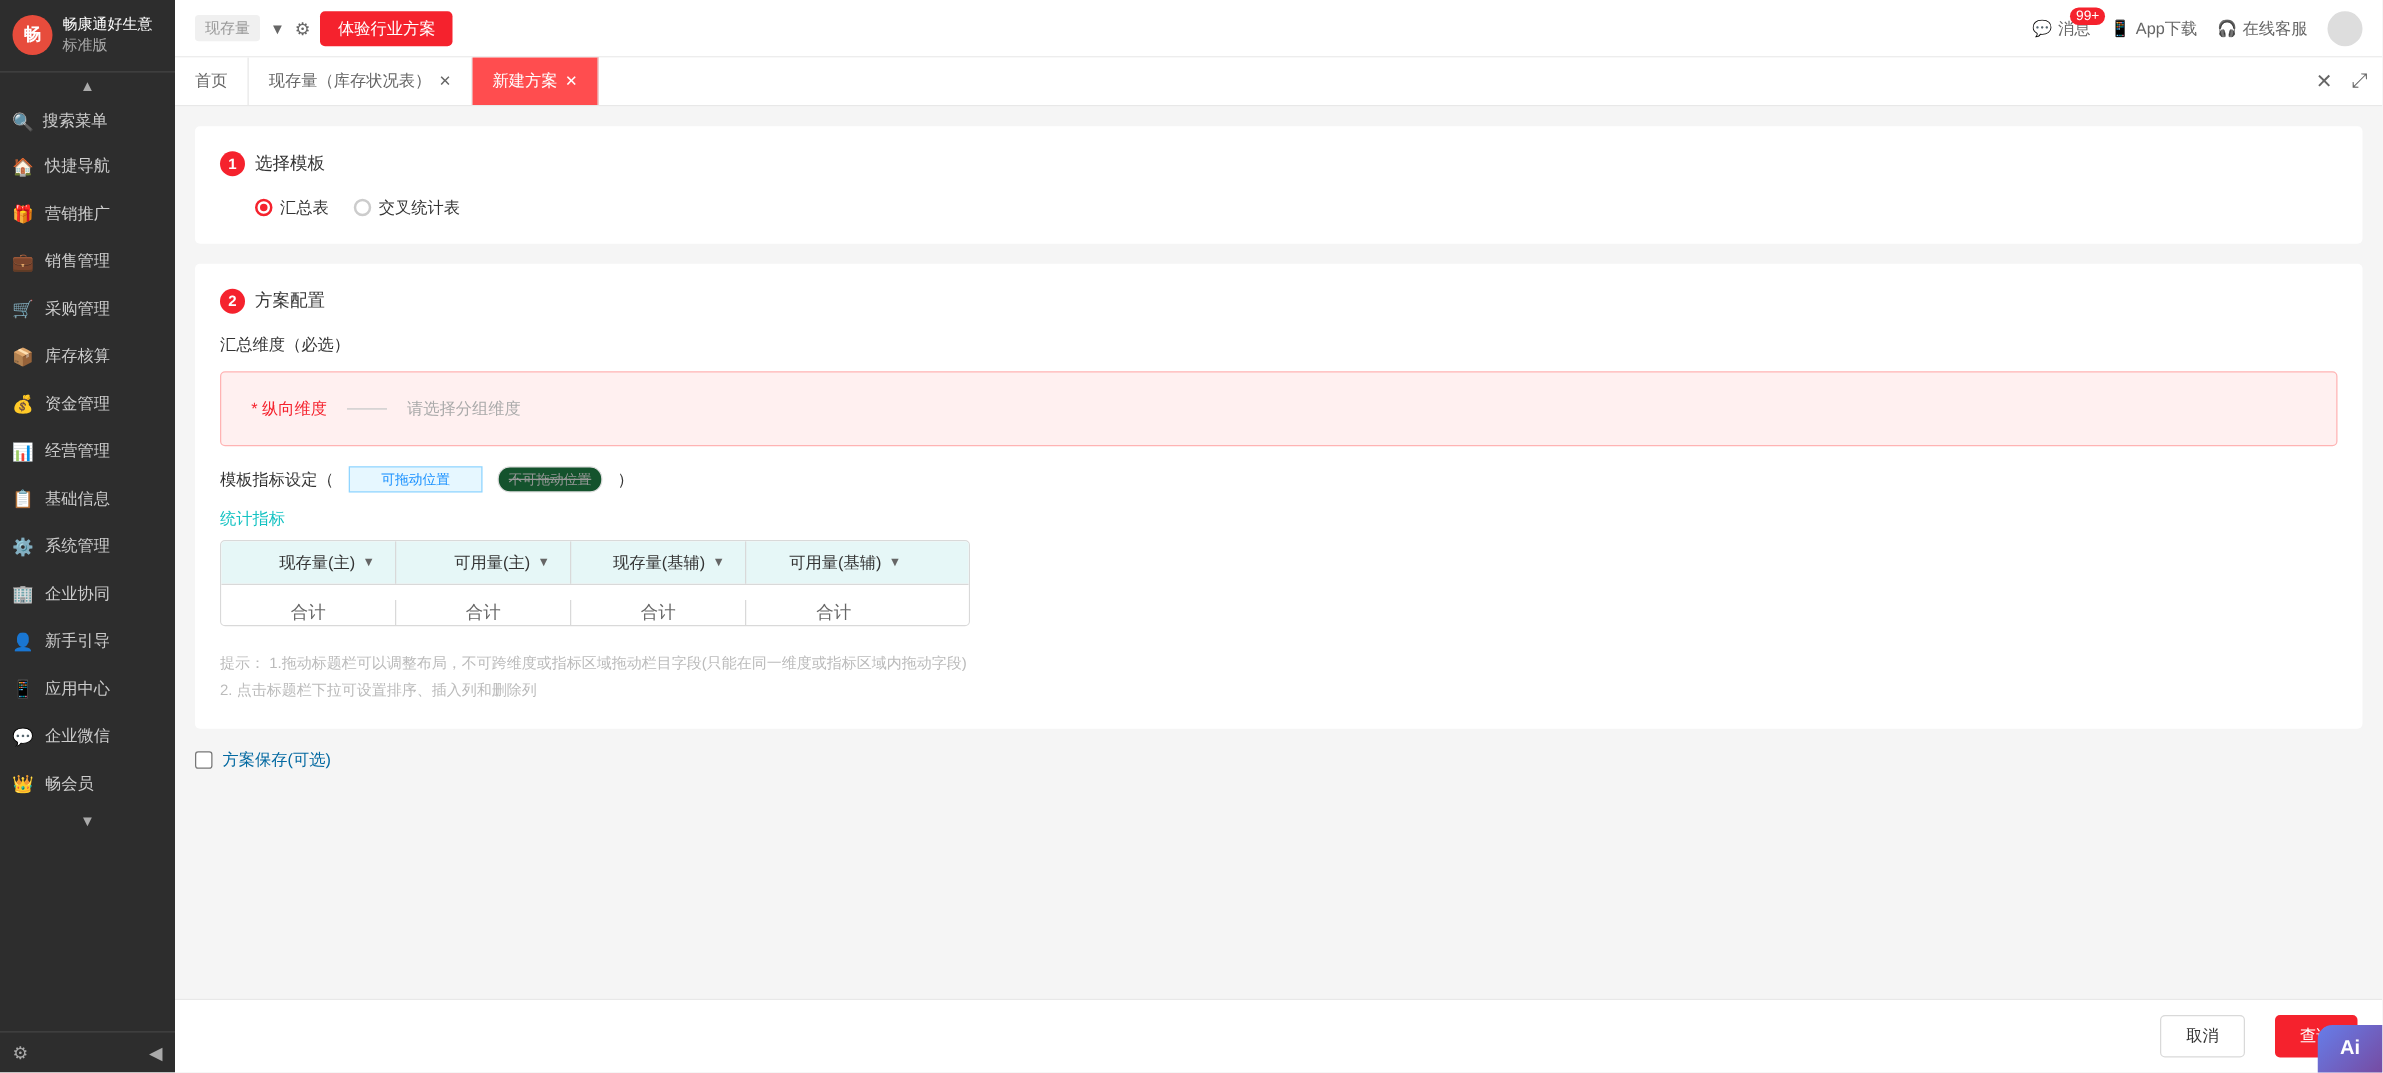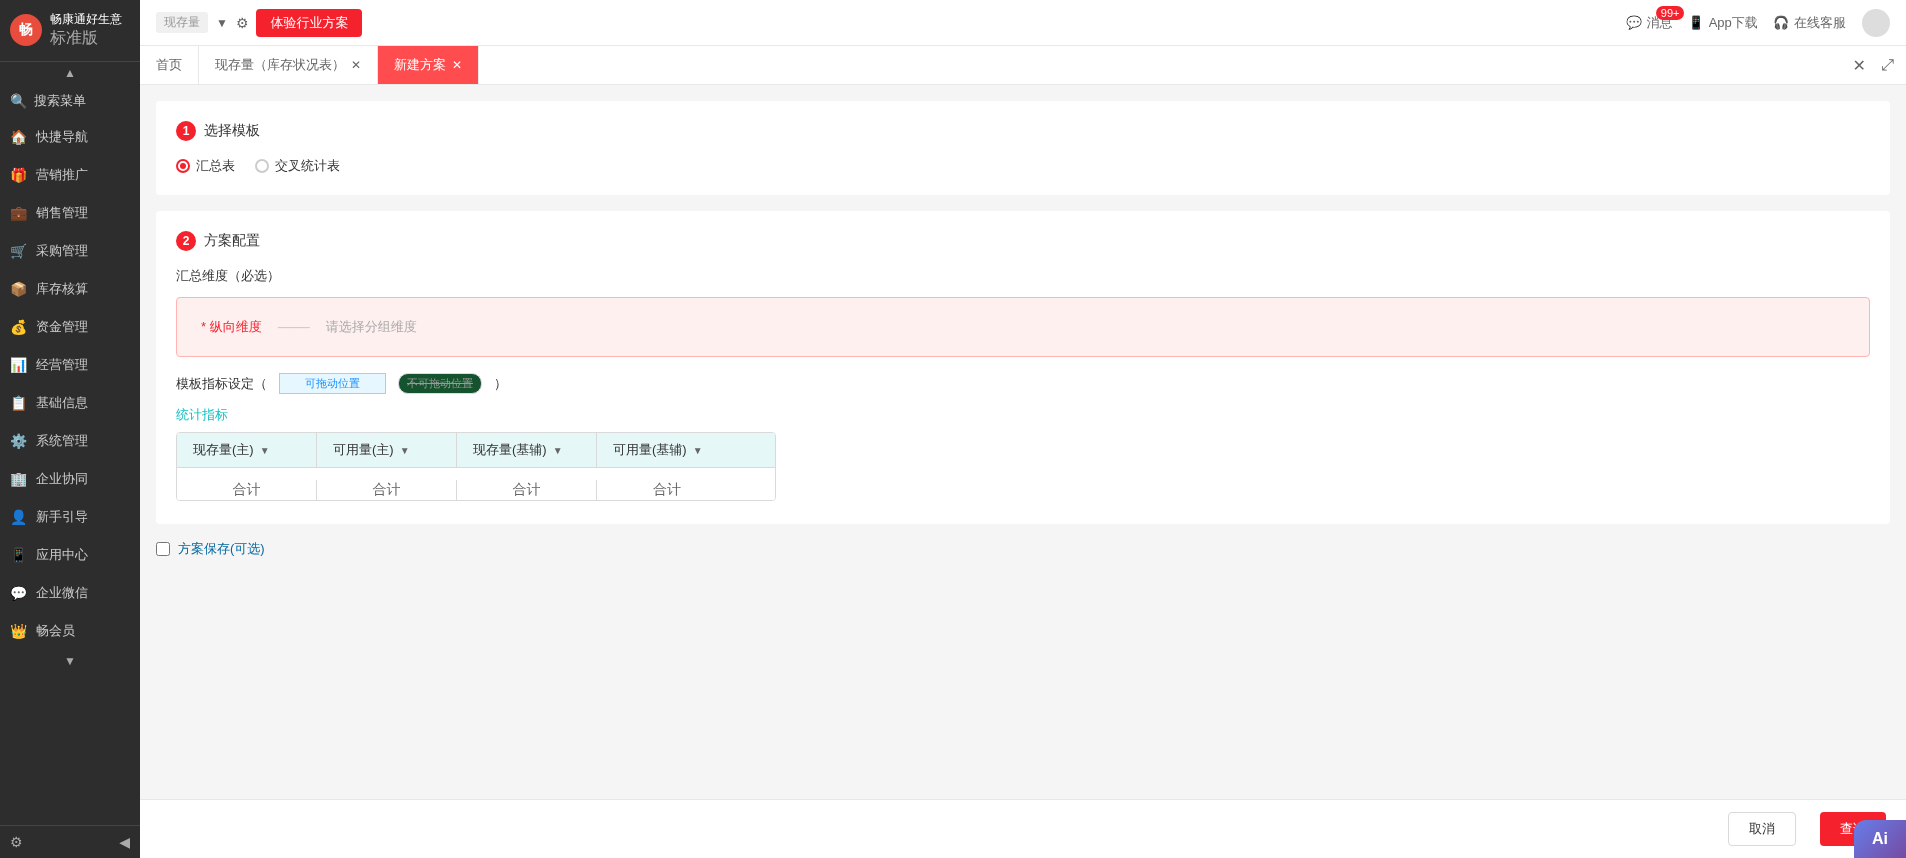--- a/index.html
+++ b/index.html
@@ -23,21 +23,21 @@
       border-bottom: 1px solid #444;
     }
     .sidebar-logo-icon {
       width: 32px; height: 32px;
       background: #e74c3c;
       border-radius: 50%;
       display: flex; align-items: center; justify-content: center;
       color: white; font-weight: bold; font-size: 14px;
     }
     .sidebar-logo-text { font-size: 12px; color: #fff; line-height: 1.3; }
-    .sidebar-logo-sub { font-size: 16px; color: #aaa; }
+    .sidebar-logo-sub { font-size: 12px; color: #aaa; }
 
     .sidebar-scroll-btn {
       background: none; border: none; color: #aaa; cursor: pointer;
       padding: 4px; text-align: center; font-size: 12px;
     }
 
     .sidebar-search {
       padding: 8px 10px;
       display: flex; align-items: center; gap: 6px;
       cursor: pointer; color: #ccc;
@@ -173,21 +173,21 @@
       background: #f5222d; color: #fff;
       width: 20px; height: 20px; border-radius: 50%;
       display: flex; align-items: center; justify-content: center;
       font-size: 12px; font-weight: bold; flex-shrink: 0;
     }
     .step-label {
       font-size: 14px; font-weight: 500; color: #333;
     }
 
     .radio-group {
-      display: flex; align-items: center; gap: 20px; 
+      display: flex; align-items: center; gap: 20px; margin-left: 28px;
     }
     .radio-item {
       display: flex; align-items: center; gap: 6px; cursor: pointer; font-size: 13px; color: #333;
     }
     .radio-circle {
       width: 14px; height: 14px; border-radius: 50%;
       border: 2px solid #ccc;
       display: flex; align-items: center; justify-content: center;
     }
     .radio-circle.checked {
@@ -242,21 +242,21 @@
 
     .table-wrap {
       border: 1px solid #d9d9d9; border-radius: 4px; overflow: hidden;
       display: inline-block; min-width: 600px;
     }
     .table-header-row {
       display: flex; background: #e6f7f7;
     }
     .table-header-cell {
       padding: 8px 16px;
-      display: flex; align-items: center; justify-content: flex-start; gap: 6px;
+      display: flex; align-items: center; justify-content: flex-end; gap: 6px;
       border-right: 1px solid #d9d9d9;
       font-size: 13px; color: #333; min-width: 140px; cursor: pointer;
     }
     .table-header-cell:last-child { border-right: none; }
     .table-body-row {
       display: flex; background: #fff; border-top: 1px solid #d9d9d9;
     }
     .table-body-cell {
       padding: 1px 16px;
       display: flex; align-items: center; justify-content: center;
@@ -502,20 +502,24 @@
           </div>
         </div>
         <div class="table-body-row">
           <div class="table-body-cell">合计</div>
           <div class="table-body-cell">合计</div>
           <div class="table-body-cell">合计</div>
           <div class="table-body-cell">合计</div>
         </div>
       </div>
 
+      <div class="tips-section">
+        <div>提示：   1.拖动标题栏可以调整布局，不可跨维度或指标区域拖动栏目字段(只能在同一维度或指标区域内拖动字段)</div>
+        <div>          2. 点击标题栏下拉可设置排序、插入列和删除列</div>
+      </div>
     </div>
 
     <div class="save-option">
       <input type="checkbox" class="save-checkbox" style="">
       <span class="save-label">方案保存(可选)</span>
     </div>
 
   </div>
 
   <div class="footer-bar">

